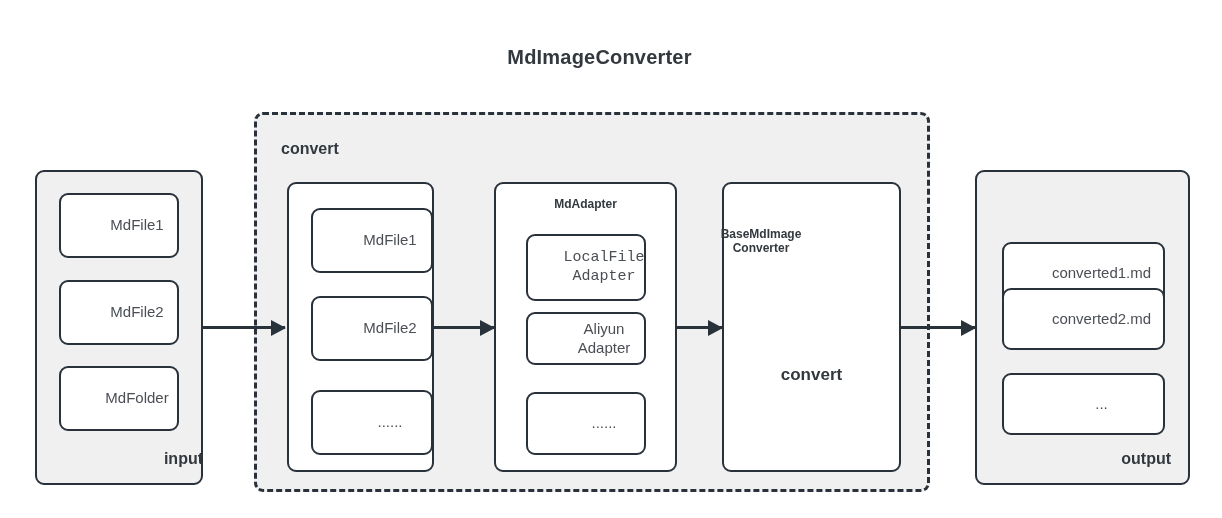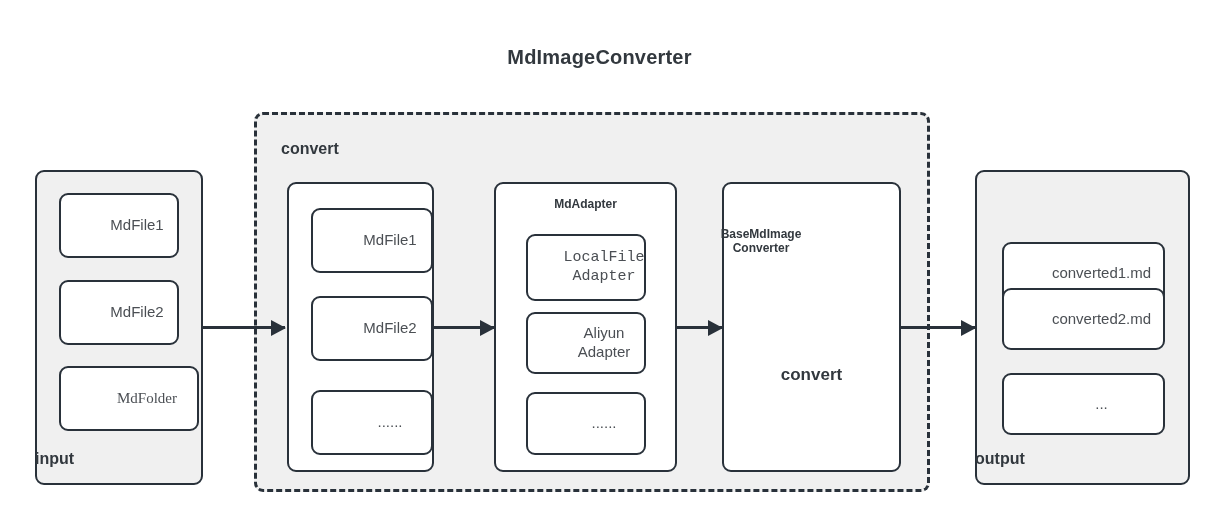--- a/index.html
+++ b/index.html
@@ -65,21 +65,21 @@
     white-space: pre-line;
     padding-left: 36px;
   }
 
   
   .group-caption {
     position: absolute;
     font-size: 16px;
     font-weight: bold;
     color: #32383e;
-    text-align: left;
+    text-align: right;
   }
   .group-caption.left-aligned { text-align: left; }
 
   .box-heading {
     position: absolute;
     font-size: 12px;
     font-weight: bold;
     color: #32383e;
     text-align: center;
     line-height: 1.2;
@@ -111,21 +111,21 @@
 <div id="canvas">
 
   <div class="diagram-title">MdImageConverter</div>
 
   <div class="box filled" style="left:35px; top:170px; width:168px; height:315px;"></div>
 
   <div class="node" style="left:59px; top:193px; width:120px; height:65px;">MdFile1</div>
 
   <div class="node" style="left:59px; top:280px; width:120px; height:65px;">MdFile2</div>
 
-  <div class="node" style="left:59px; top:366px; width:140px; height:65px;font-family:Liberation Serif, serif;">MdFolder</div>
+  <div class="node" style="left:59px; top:366px; width:120px; height:65px;">MdFolder</div>
 
   <div class="group-caption" style="left:35px; top:450px; width:168px;">input</div>
 
   <div class="box dashed" style="left:254px; top:112px; width:676px; height:380px;"></div>
 
   <div class="group-caption left-aligned" style="left:281px; top:140px; width:200px;">convert</div>
 
   <div class="box white" style="left:287px; top:182px; width:147px; height:290px;"></div>
 
   <div class="node" style="left:311px; top:208px; width:122px; height:65px;">MdFile1</div>
@@ -134,21 +134,21 @@
 
   <div class="node" style="left:311px; top:390px; width:122px; height:65px;">......</div>
 
   <div class="box white" style="left:494px; top:182px; width:183px; height:290px;"></div>
 
   <div class="box-heading" style="left:494px; top:197px; width:183px;">MdAdapter</div>
 
   <div class="node" style="left:526px; top:234px; width:120px; height:67px;font-family:Liberation Mono, monospace;">LocalFile
 Adapter</div>
 
-  <div class="node" style="left:526px; top:312px; width:120px; height:62px;">Aliyun
+  <div class="node" style="left:526px; top:312px; width:120px; height:53px;">Aliyun
 Adapter</div>
 
   <div class="node" style="left:526px; top:392px; width:120px; height:63px;">......</div>
 
   <div class="box white" style="left:722px; top:182px; width:179px; height:290px;"></div>
 
   <div class="box-heading" style="left:690px; top:227px; width:142px;">BaseMdImage
 Converter</div>
 
   <div class="box-heading" style="left:722px; top:365px; width:179px; font-size:17px;">convert</div>

